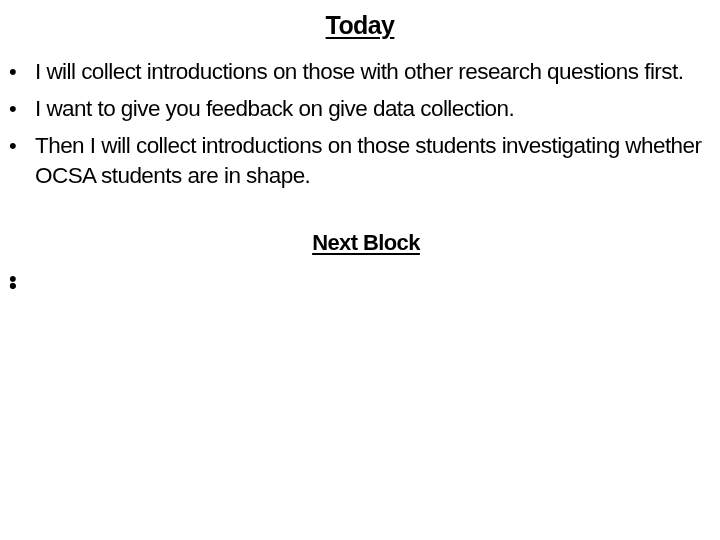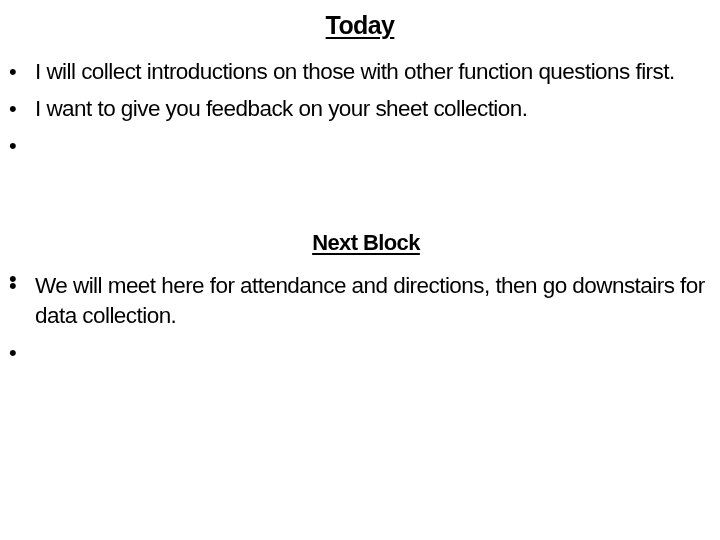--- a/index.html
+++ b/index.html
@@ -73,39 +73,39 @@
 </head>
 <body>
 
 <div class="slide">
 
   <div class="heading title">Today</div>
 
   <ul class="bullets group-a">
     <li>
       <span class="dot">•</span>
-      <span>I will collect introductions on those with other function questions first.</span>
+      <span>I will collect introductions on those with other research questions first.</span>
     </li>
     <li>
       <span class="dot">•</span>
-      <span>I want to give you feedback on your sheet collection.</span>
+      <span>I want to give you feedback on give data collection.</span>
     </li>
     <li>
       <span class="dot">•</span>
+      <span>Then I will collect introductions on those students investigating whether OCSA students are in shape.</span>
     </li>
   </ul>
 
   <div class="heading subheading">Next Block</div>
 
   <ul class="bullets group-b">
     <li>
       <span class="dot">•</span>
     </li>
     <li>
       <span class="dot">•</span>
-      <span>We will meet here for attendance and directions, then go downstairs for data collection.</span>
     </li>
     <li>
       <span class="dot">•</span>
     </li>
   </ul>
 
 </div>
 
 </body></html>

